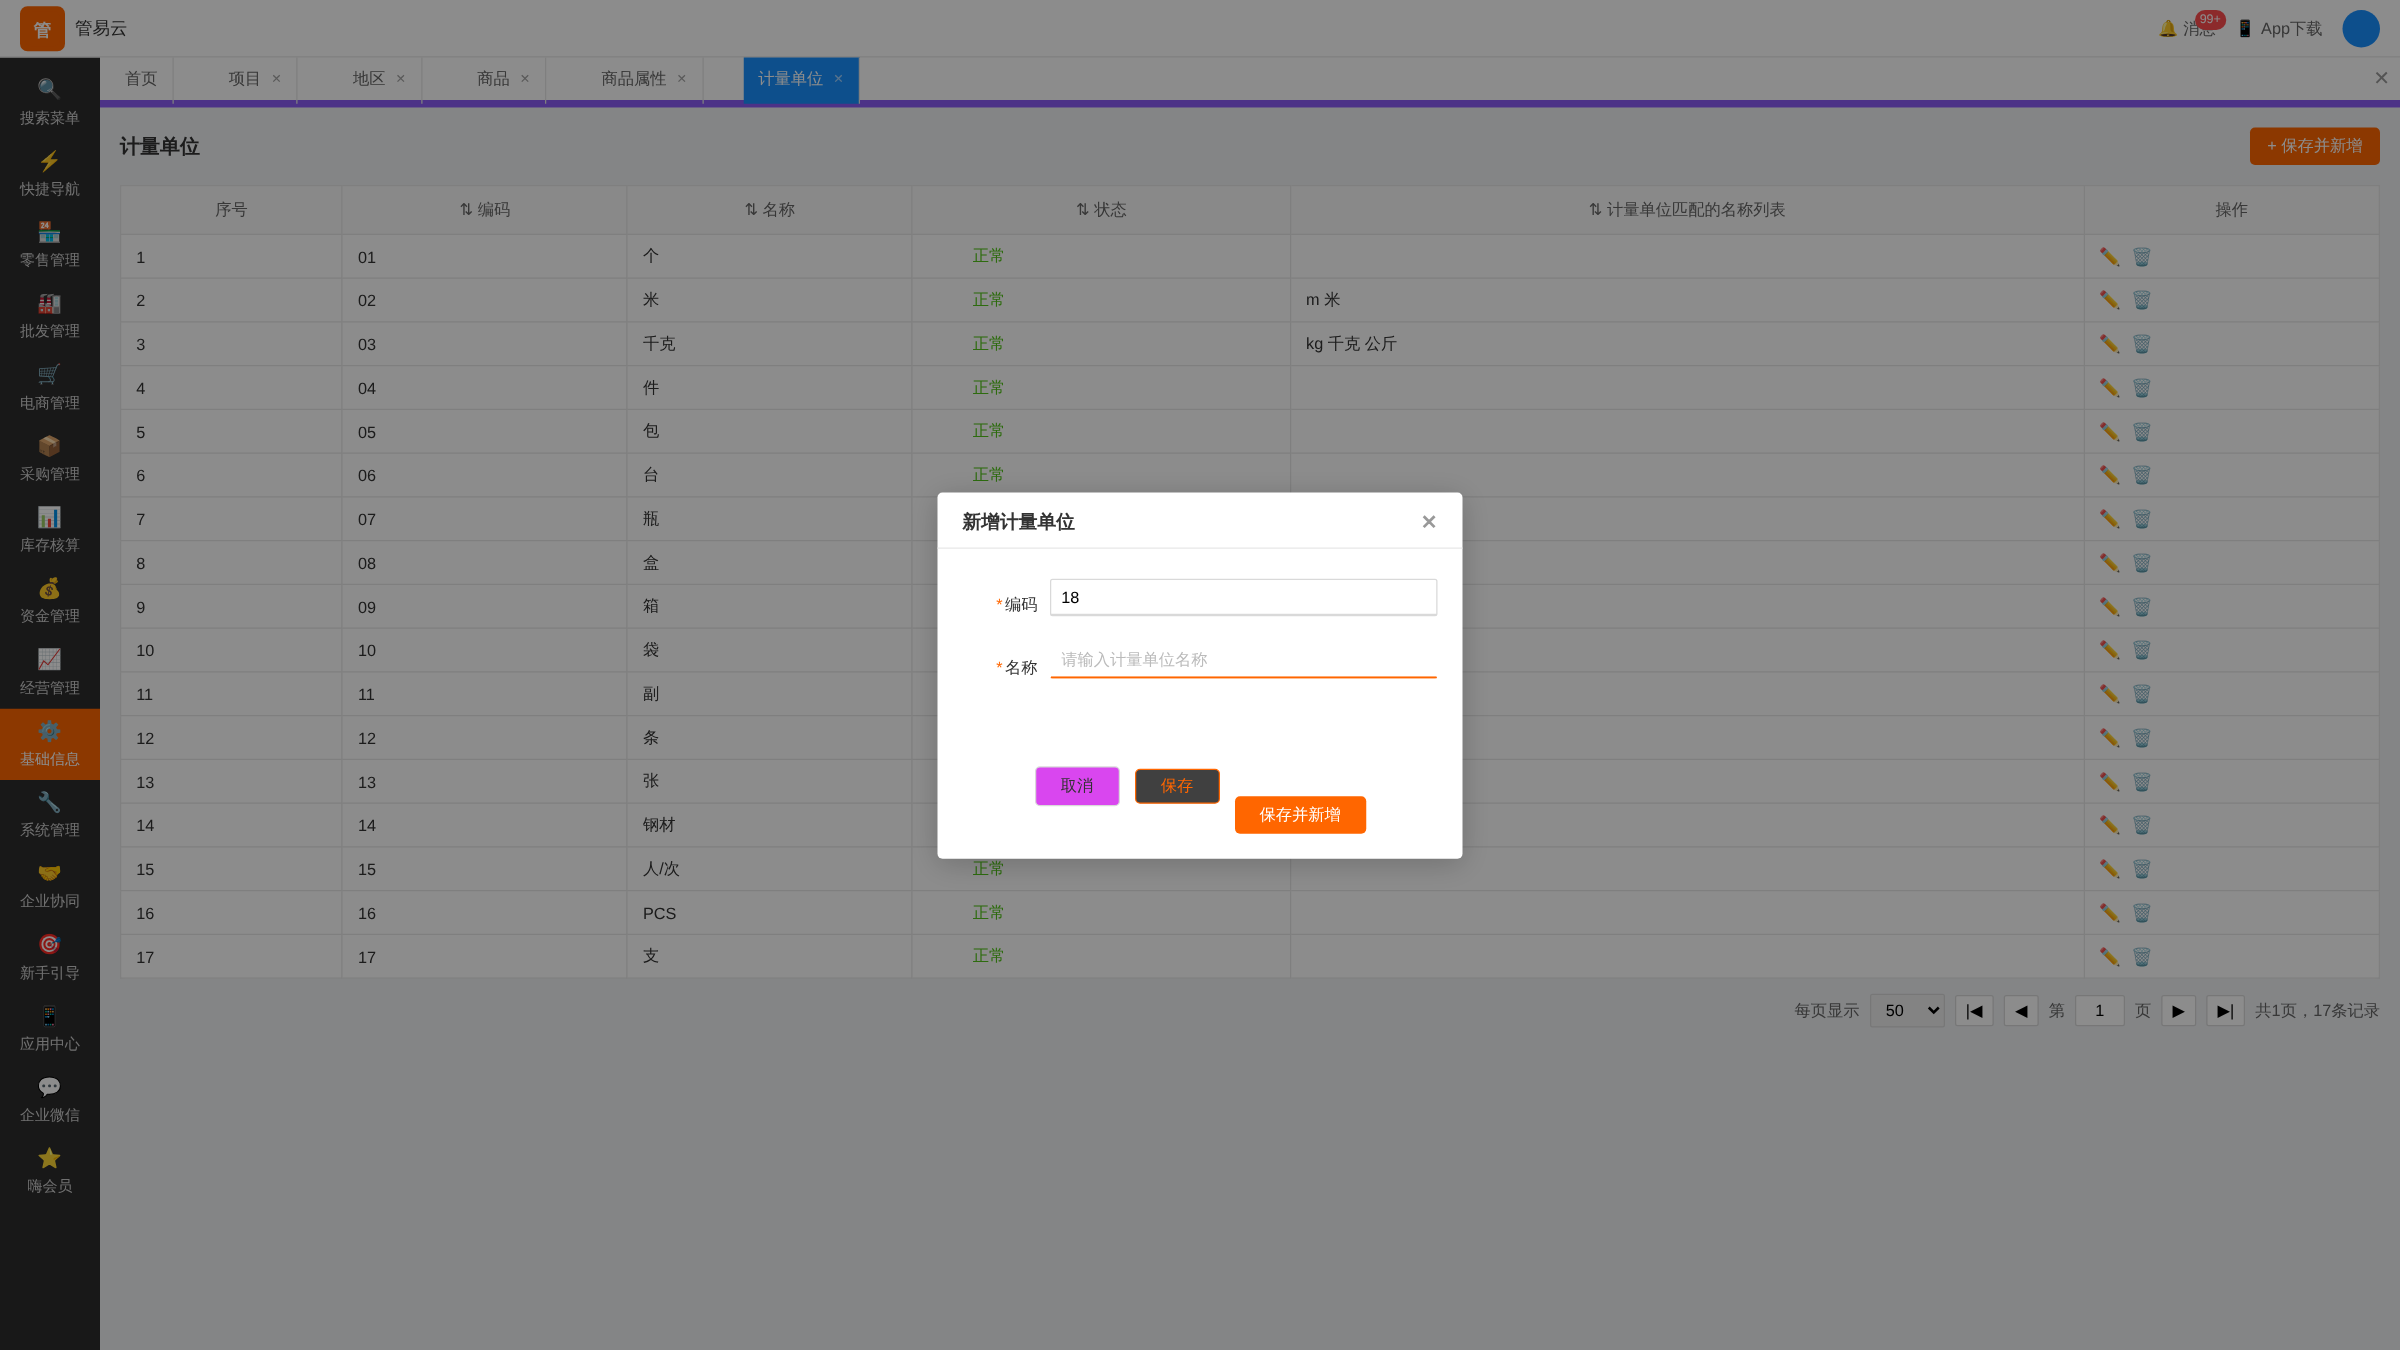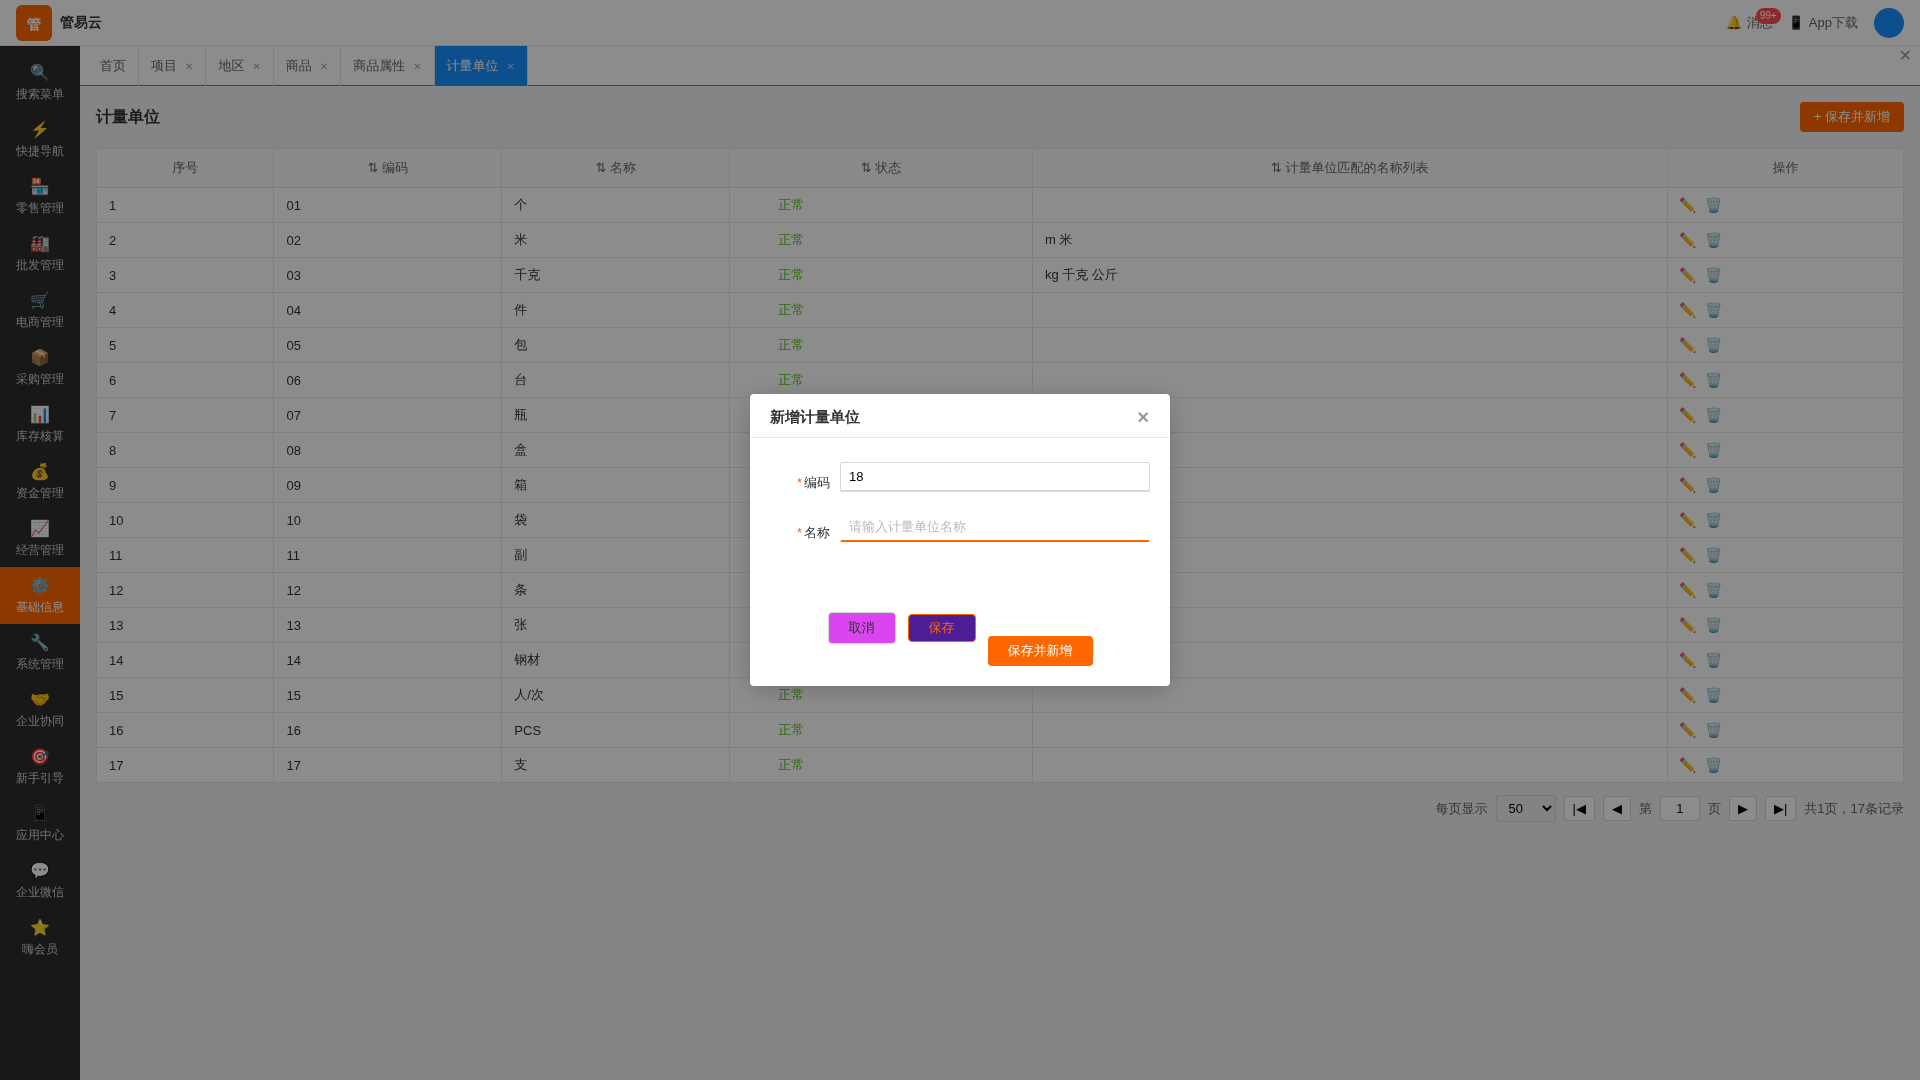--- a/index.html
+++ b/index.html
@@ -28,21 +28,21 @@
       border-radius: 6px;
       display: flex;
       align-items: center;
       justify-content: center;
       color: white;
       font-size: 16px;
       font-weight: bold;
     }
     .logo-text {
       font-size: 14px;
-      font-weight: bold;
+      font-weight: normal;
       color: #333;
     }
     .header-right {
       display: flex;
       align-items: center;
       gap: 16px;
     }
     .notification-btn {
       position: relative;
       cursor: pointer;
@@ -125,25 +125,26 @@
       display: flex;
       flex-direction: column;
       overflow: hidden;
     }
 
     
     .tabs-bar {
       height: 40px;
       background: #fff;
       display: flex;
-      align-items: flex-start;
-      border-bottom: 1px solid #8b5cf6;
+      align-items: center;
+      border-bottom: 6px solid #8b5cf6;
       padding: 0 8px;
       flex-shrink: 0;
       position: relative;
+      gap: 32px;
     }
     .tab-item {
       display: flex;
       align-items: center;
       height: 40px;
       padding: 0 12px;
       font-size: 13px;
       cursor: pointer;
       color: #666;
       gap: 4px;
@@ -341,21 +342,21 @@
       border: 1px solid #d9d9d9;
       background: #d946ef;
       padding: 6px 20px;
       border-radius: 4px;
       cursor: pointer;
       font-size: 13px;
       color: #333;
     }
     .btn-save {
       border: 1px solid #f60;
-      background: #4c1d95;
+      background: #404040;
       color: #f60;
       padding: 4px 20px;
       border-radius: 4px;
       cursor: pointer;
       font-size: 13px;
     }
     .btn-save-new {
       border: none;
       background: #f60;
       color: #fff;

